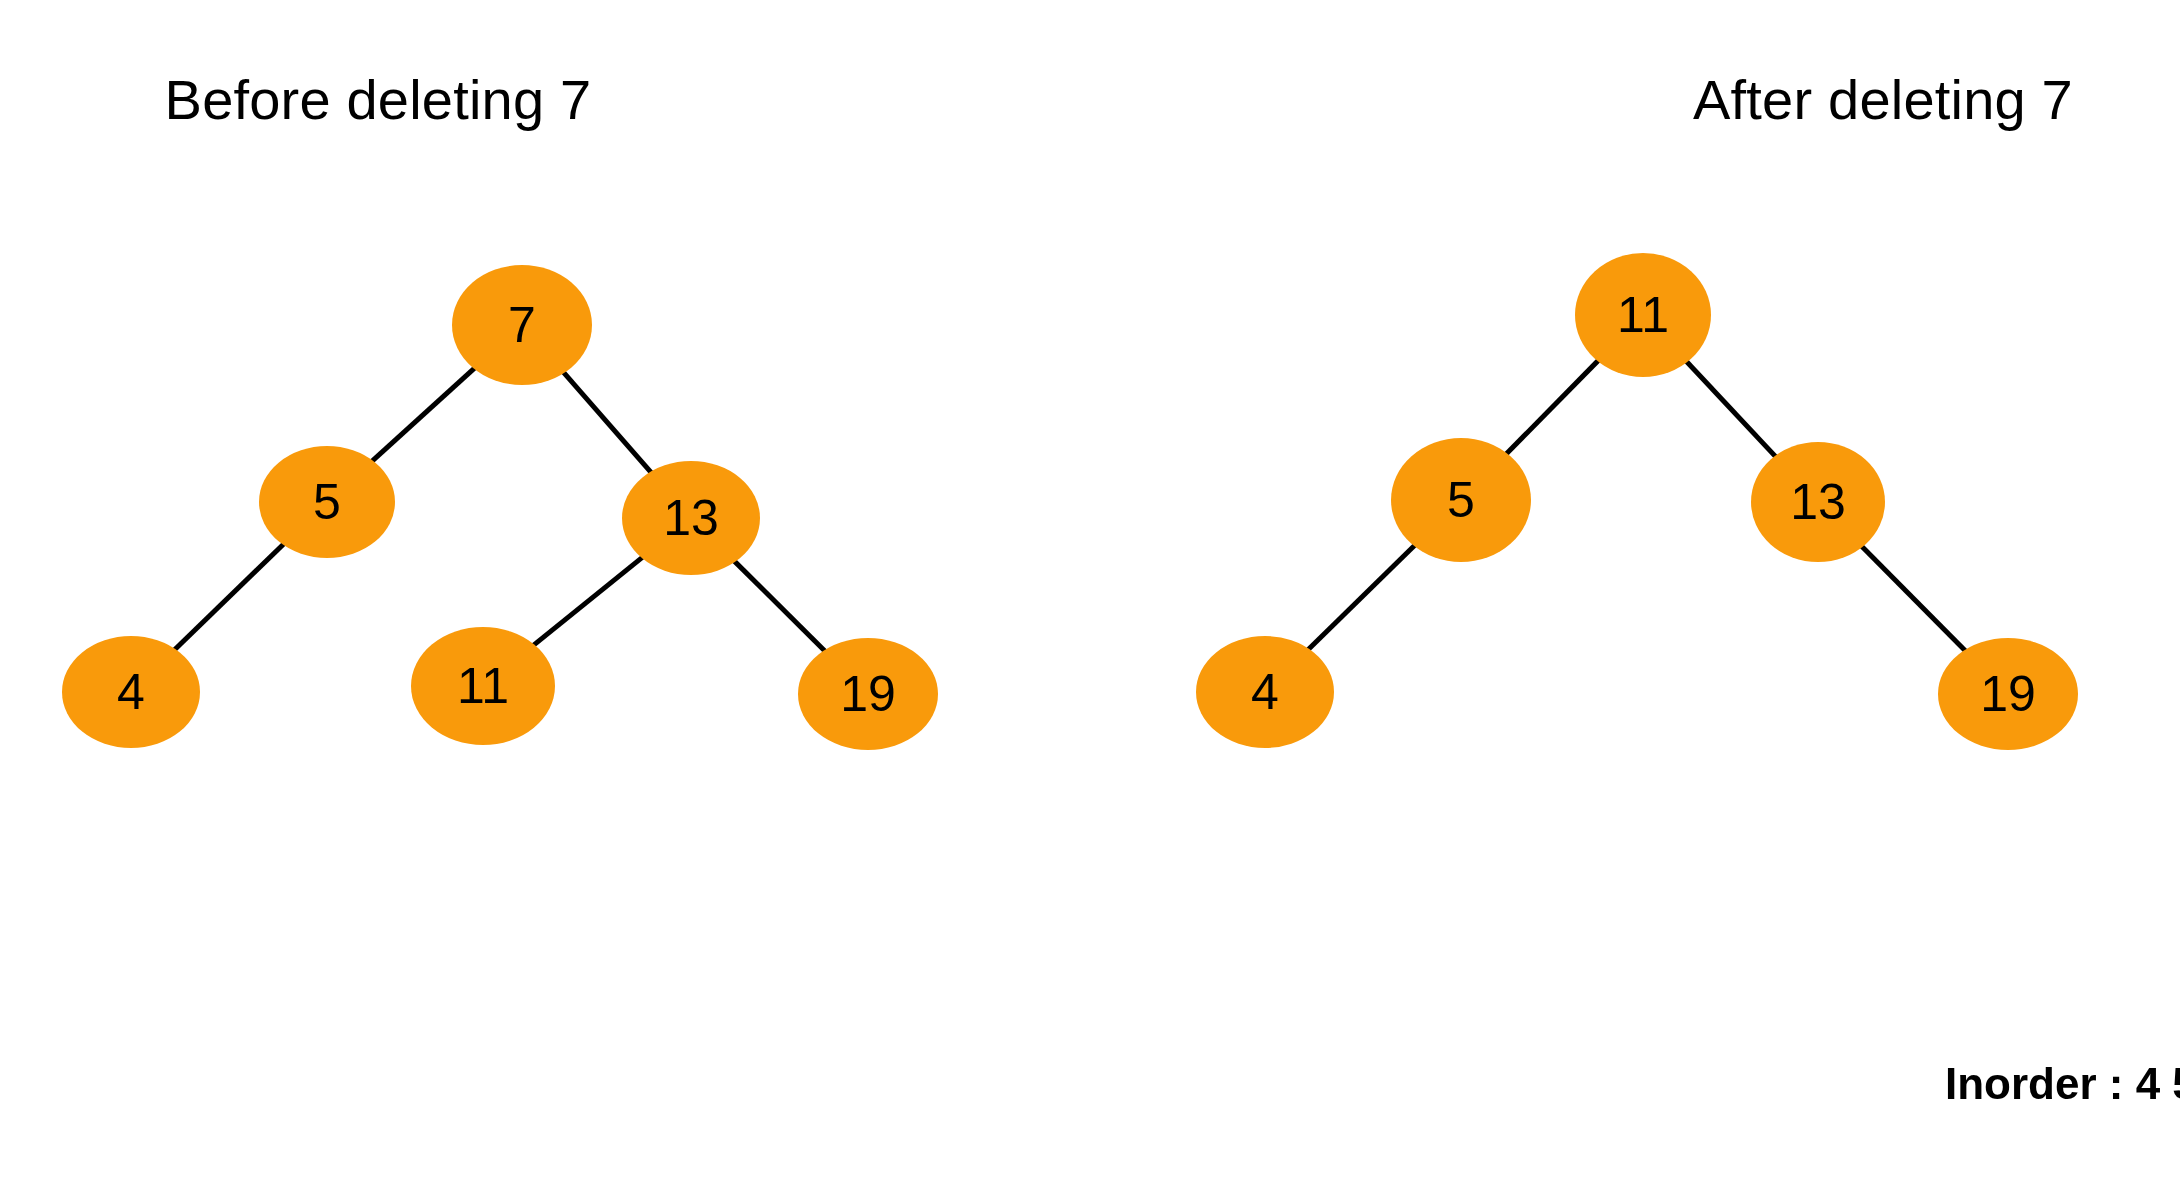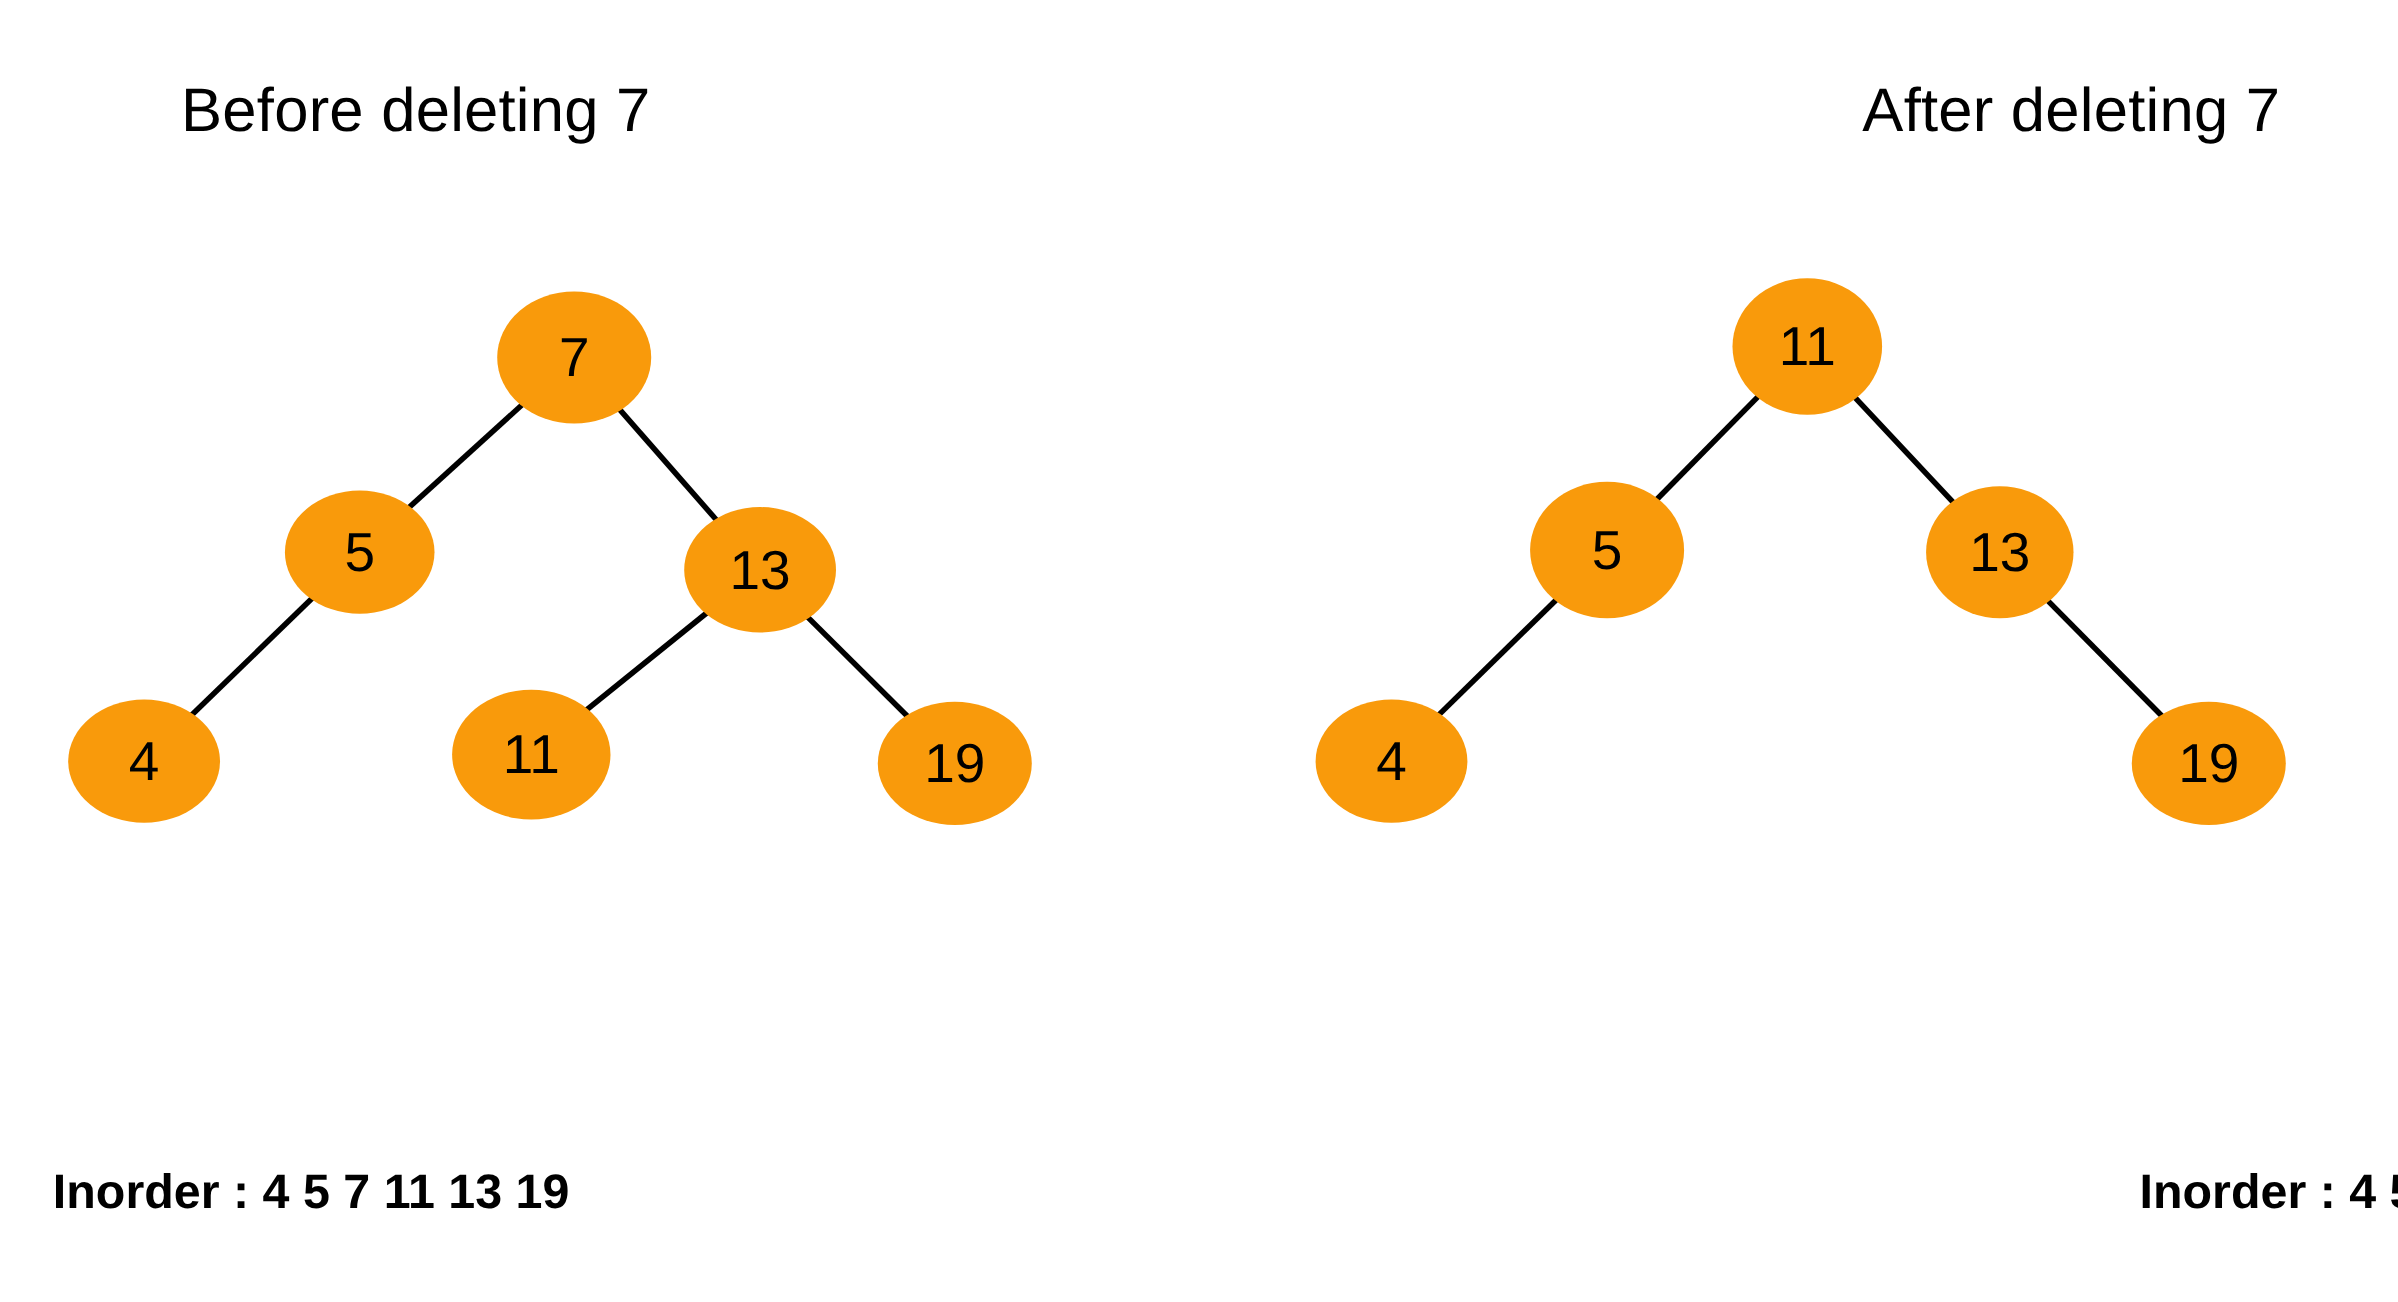--- a/index.html
+++ b/index.html
@@ -97,21 +97,20 @@
         <line x1="730.8380745214449" y1="557.6130006540922" x2="828.3749931292612" y2="654.5988632245761" stroke="#000000" stroke-width="5" stroke-linecap="butt"></line>
       </svg>
 
     <div class="node" id="node-before-n7" style="left: 452px; top: 265px; width: 140px; height: 120px; background: rgb(249, 154, 11);">7</div>
     <div class="node" id="node-before-n5" style="left: 259px; top: 446px; width: 136px; height: 112px; background: rgb(249, 154, 11);">5</div>
     <div class="node" id="node-before-n13" style="left: 622px; top: 461px; width: 138px; height: 114px; background: rgb(249, 154, 11);">13</div>
     <div class="node" id="node-before-n4" style="left: 62px; top: 636px; width: 138px; height: 112px; background: rgb(249, 154, 11);">4</div>
     <div class="node" id="node-before-n11" style="left: 411px; top: 627px; width: 144px; height: 118px; background: rgb(249, 154, 11);">11</div>
     <div class="node" id="node-before-n19" style="left: 798px; top: 638px; width: 140px; height: 112px; background: rgb(249, 154, 11);">19</div>
 
-    <div class="inorder">Inorder : 4 5 7 11 13 19</div>
   </div>
 
   <div class="panel" id="panel-after">
 
     <div class="panel-title">After deleting 7</div>
 
     <svg class="edges" id="edges-after" viewBox="0 0 1090 1184">
         <line x1="518.8027594066835" y1="356.8763159877118" x2="419.7783441638102" y2="457.53300181151167" stroke="#000000" stroke-width="5" stroke-linecap="butt"></line>
         <line x1="600.038039082313" y1="357.7835046193859" x2="696.064444707839" y2="460.3945780592337" stroke="#000000" stroke-width="5" stroke-linecap="butt"></line>
         <line x1="335.339216035067" y1="541.7901557207507" x2="221.73490691965304" y2="653.076009548095" stroke="#000000" stroke-width="5" stroke-linecap="butt"></line>

